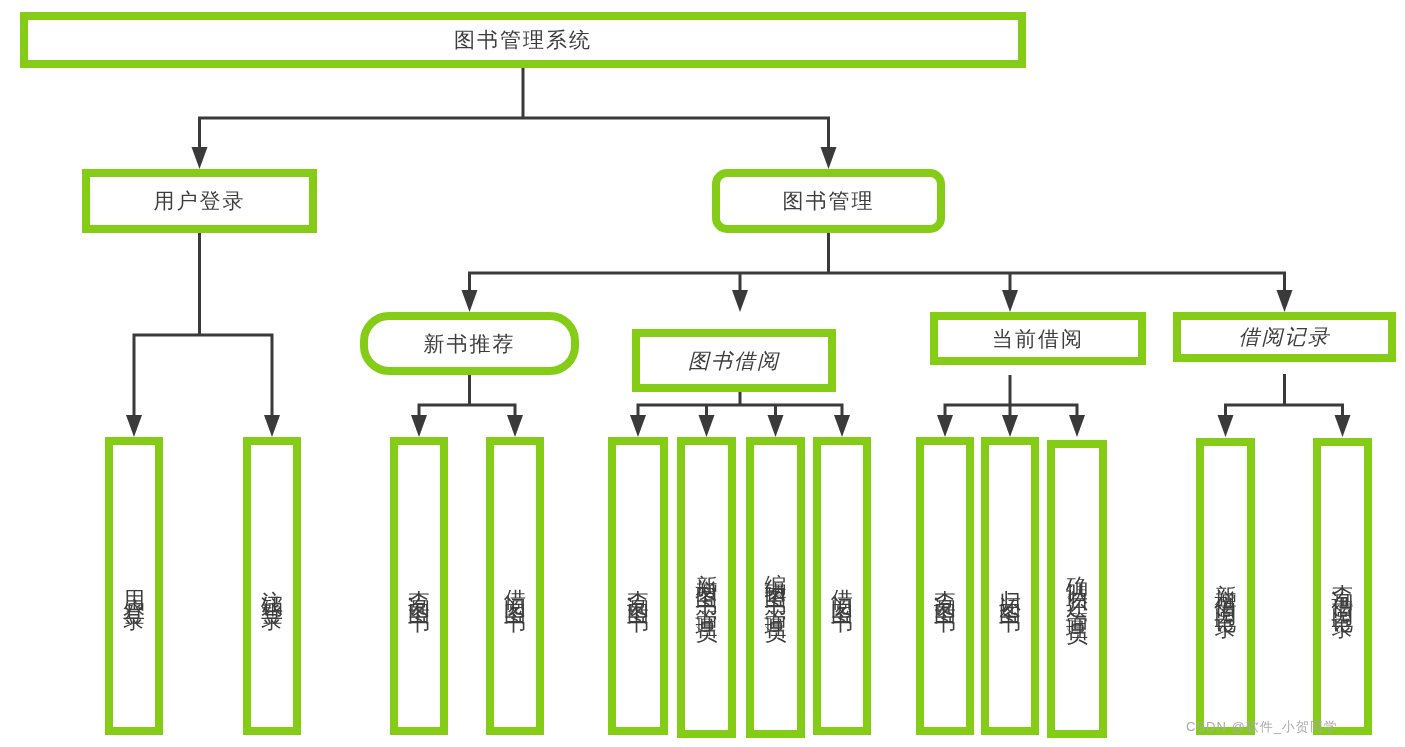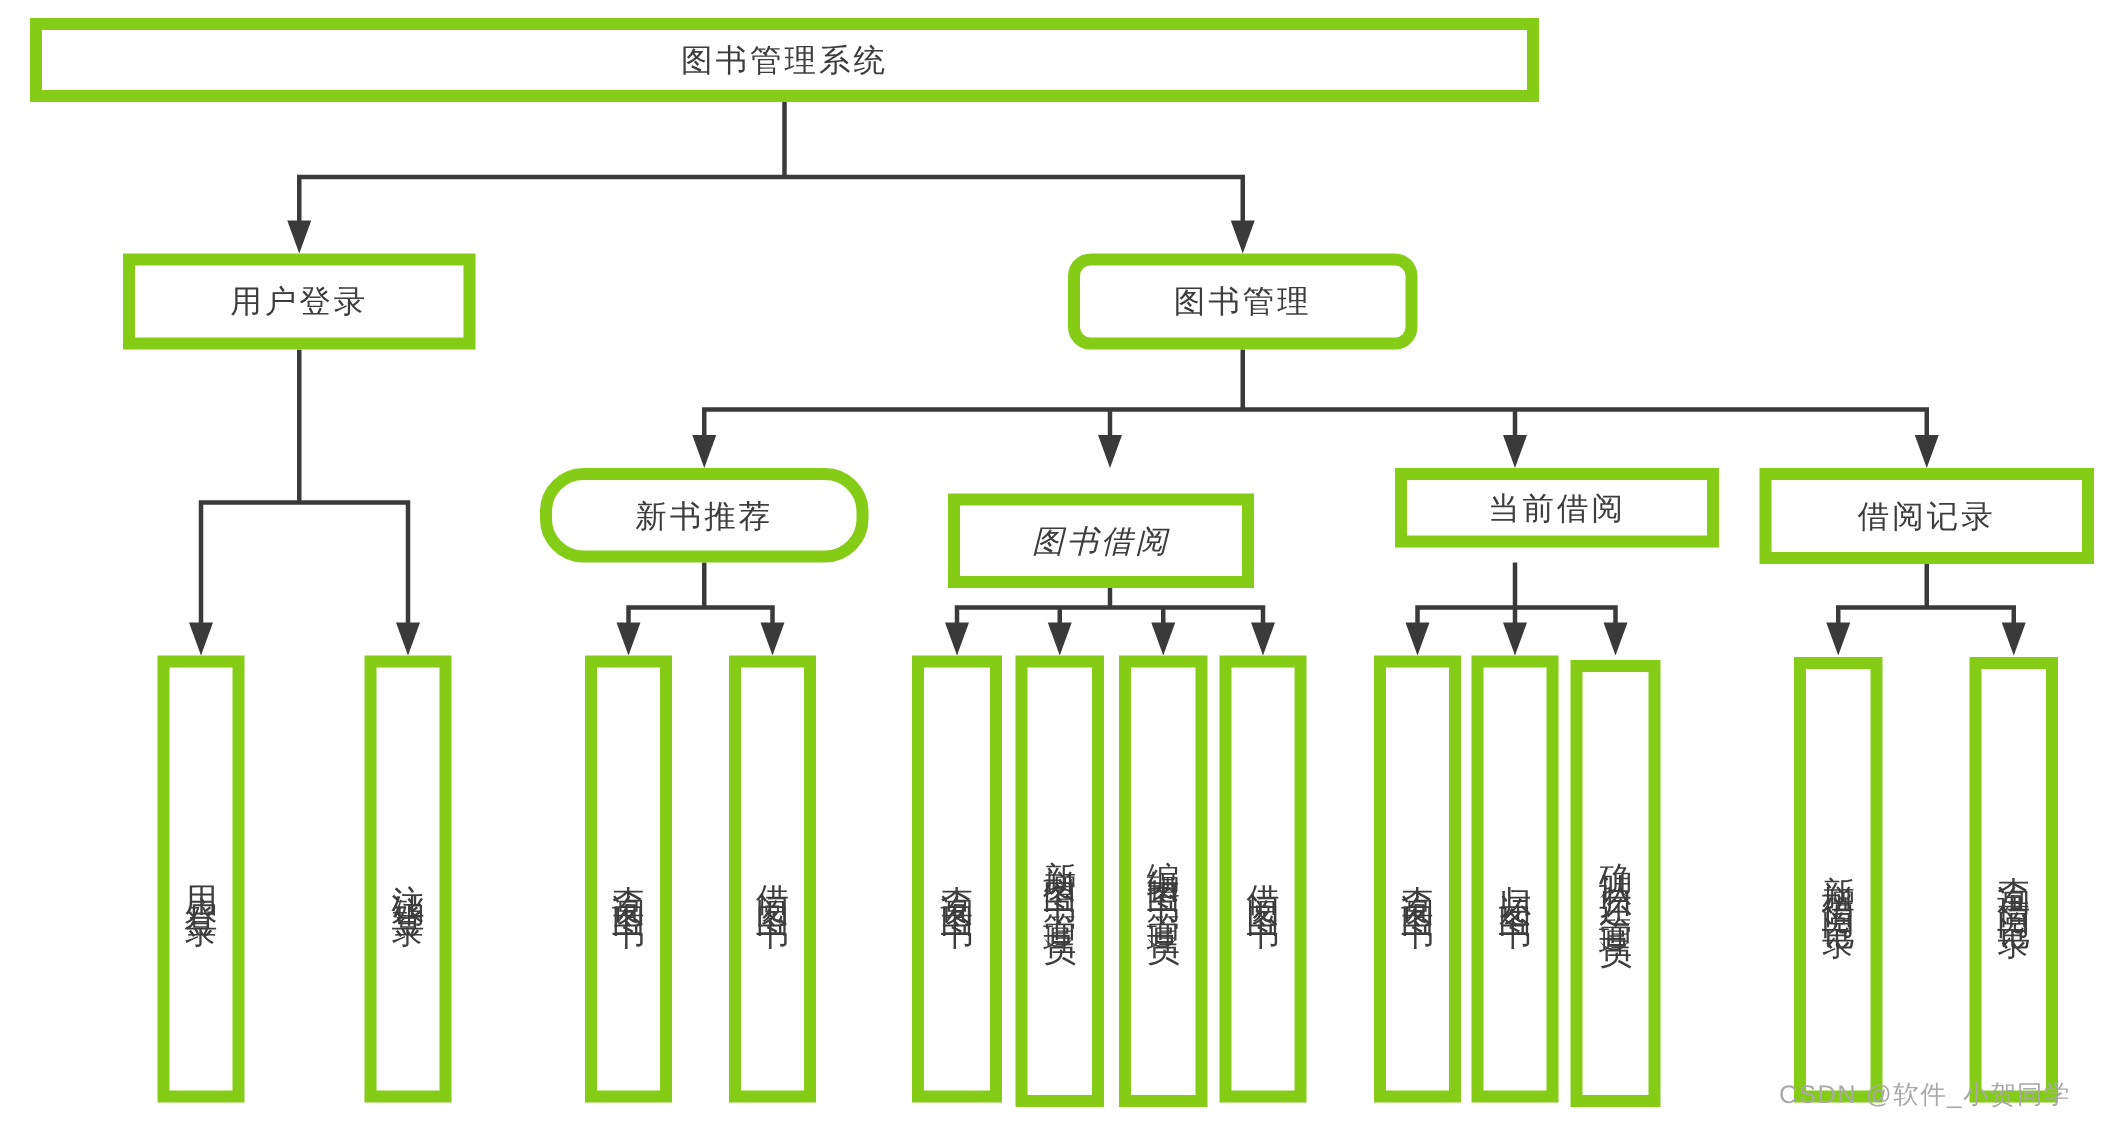--- a/index.html
+++ b/index.html
@@ -51,21 +51,21 @@
     writing-mode: vertical-rl;
     text-orientation: mixed;
     font-size: 22px;
     letter-spacing: 7px;
     line-height: 1;
   }
   .watermark {
     position: absolute;
     left: 1186px;
     top: 718px;
-    font-size: 17px;
+    font-size: 13px;
     letter-spacing: 1px;
     color: #a9a9a9;
     white-space: nowrap;
     z-index: 5;
   }
 </style>
 </head>
 <body>
 
 <div class="canvas">
@@ -145,21 +145,21 @@
 
   <div class="box" style="left:360px; top:312px; width:219px; height:63px;border-radius:29px;">
     <span class="h-label">新书推荐</span>
   </div>
   <div class="box" style="left:632px; top:329px; width:204px; height:63px;font-style:italic;">
     <span class="h-label">图书借阅</span>
   </div>
   <div class="box" style="left:930px; top:312px; width:216px; height:53px;">
     <span class="h-label">当前借阅</span>
   </div>
-  <div class="box" style="left:1173px; top:312px; width:223px; height:64px;">
+  <div class="box" style="left:1173px; top:312px; width:223px; height:50px;font-style:italic;">
     <span class="h-label">借阅记录</span>
   </div>
 
   <div class="box leaf" style="left:105px; top:437px; width:58px; height:298px;">用户登录</div>
   <div class="box leaf" style="left:243px; top:437px; width:58px; height:298px;">注销登录</div>
 
   <div class="box leaf" style="left:390px; top:437px; width:58px; height:298px;">查询图书</div>
   <div class="box leaf" style="left:486px; top:437px; width:58px; height:298px;">借阅图书</div>
 
   <div class="box leaf" style="left:608px; top:437px; width:60px; height:298px;">查询图书</div>

